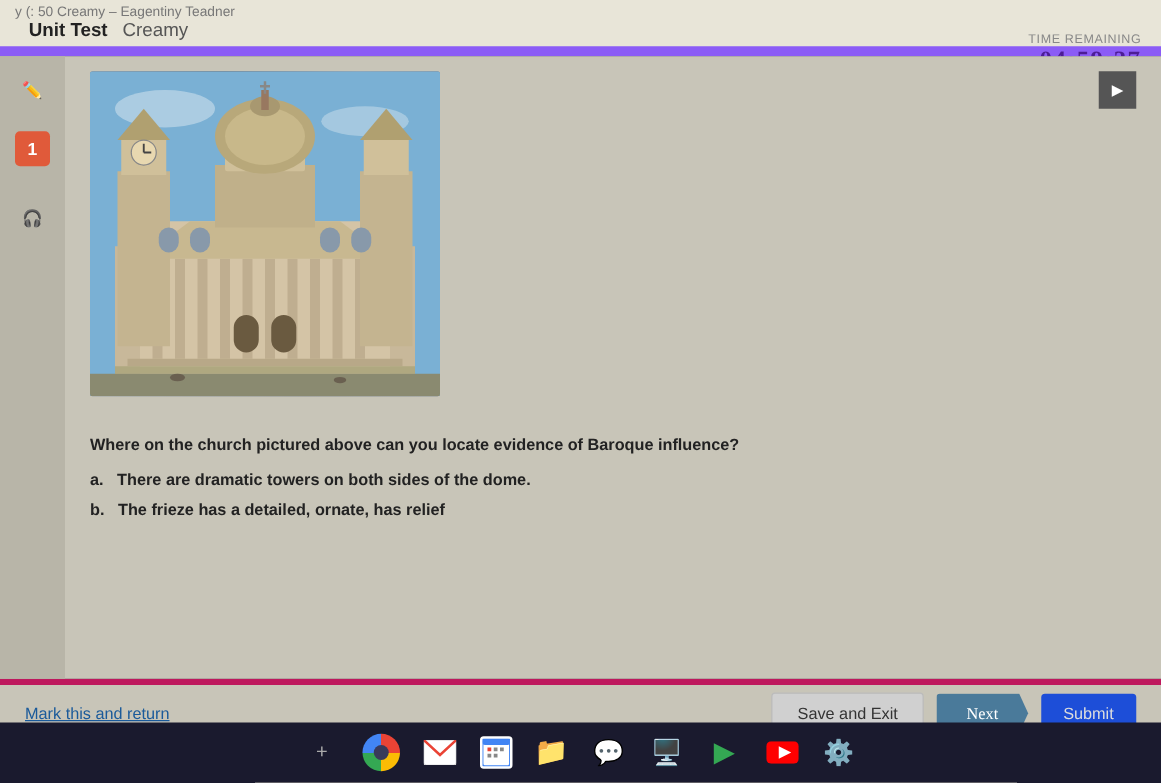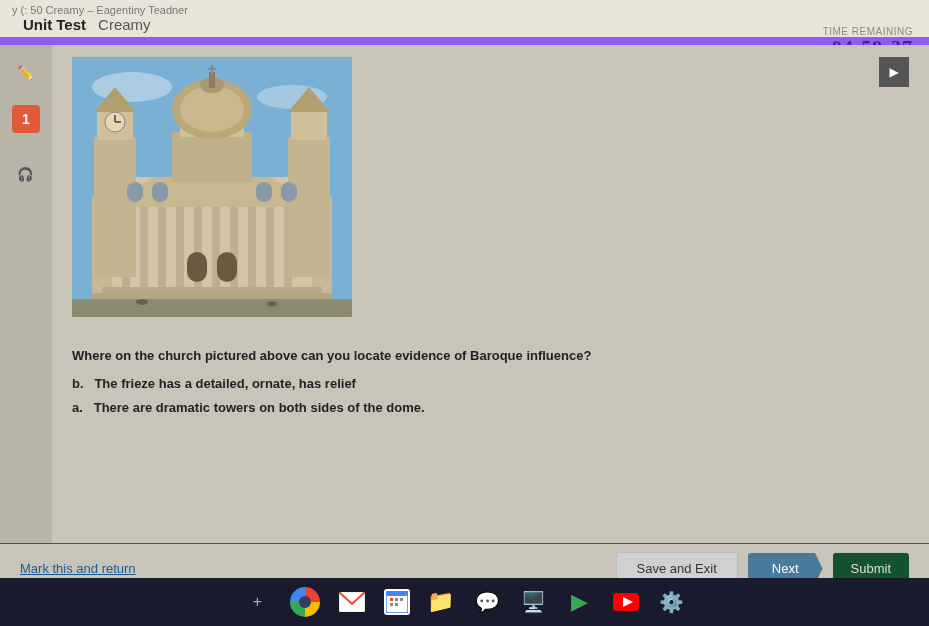--- a/index.html
+++ b/index.html
@@ -138,21 +138,21 @@
       font-size: 13px;
       color: #222;
       margin-bottom: 6px;
       line-height: 1.4;
     }
 
     
     .bottom-bar {
       height: 50px;
       background: #c8c5b8;
-      border-top: 1px solid #be185d;
+      border-top: 5px solid #be185d;
       display: flex;
       align-items: center;
       justify-content: space-between;
       padding: 0 20px;
     }
 
     .mark-return-link {
       font-size: 13px;
       color: #1a5a9a;
       text-decoration: underline;
@@ -180,24 +180,25 @@
 
     .btn-next {
       background: #4a7a9a;
       border: none;
       padding: 8px 24px;
       font-size: 13px;
       color: white;
       cursor: pointer;
       border-radius: 3px;
       clip-path: polygon(0 0, 90% 0, 100% 50%, 90% 100%, 0 100%);
+      font-family: Liberation Serif, serif;
     }
 
     .btn-submit {
-      background: #14532d;
+      background: #1d4ed8;
       border: none;
       padding: 8px 18px;
       font-size: 13px;
       color: #ddd;
       cursor: pointer;
       border-radius: 3px;
     }
 
     
     .timer-section {
@@ -387,28 +388,28 @@
       </div>
 
       <button class="play-button">
         <span>▶</span>
       </button>
     </div>
 
     <div class="question-section">
       <div class="question-text">Where on the church pictured above can you locate evidence of Baroque influence?</div>
       <div class="answer-option">
+        <span>a.</span>
+        &nbsp;
+        <span>There are dramatic towers on both sides of the dome.</span>
+      </div>
+      <div class="answer-option">
         <span>b.</span>
         &nbsp;
         <span>The frieze has a detailed, ornate, has relief</span>
-      </div>
-      <div class="answer-option">
-        <span>a.</span>
-        &nbsp;
-        <span>There are dramatic towers on both sides of the dome.</span>
       </div>
     </div>
   </div>
 </div>
 
 <div class="bottom-bar">
   <button class="mark-return-link">Mark this and return</button>
   <div class="bottom-buttons">
     <button class="btn-save-exit">Save and Exit</button>
     <button class="btn-next">Next</button>

